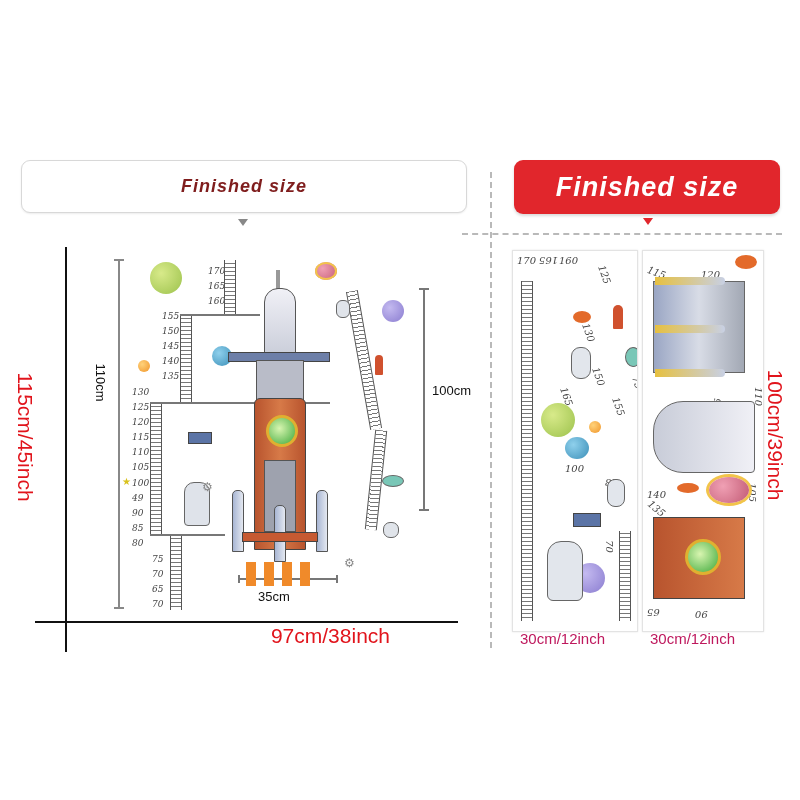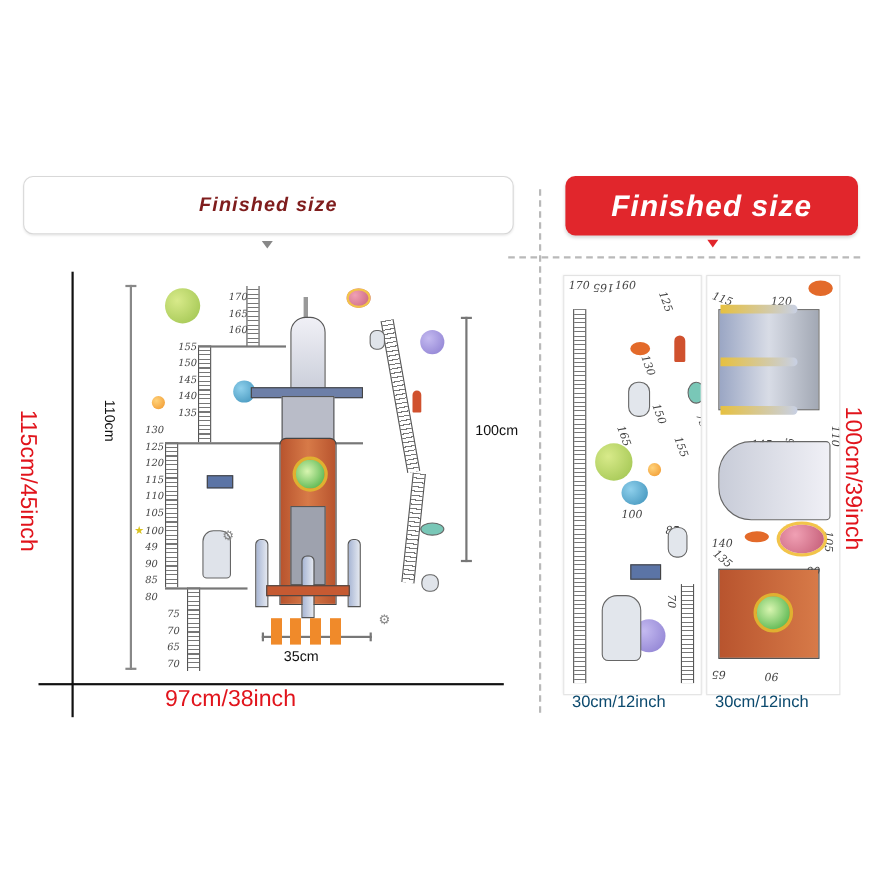--- a/index.html
+++ b/index.html
@@ -9,39 +9,39 @@
   .header-finished span { font-size:18px; font-weight:bold; font-style:italic; color:#7f1d1d; letter-spacing:1px; }
   .arrow-gray { left:238px; top:219px; width:0; height:0; border-left:5px solid transparent; border-right:5px solid transparent; border-top:7px solid #888; }
   .header-product { left:514px; top:160px; width:266px; height:54px; border-radius:9px; background:#e1262c; display:flex; align-items:center; justify-content:center; box-shadow:0 2px 3px rgba(0,0,0,0.15); }
   .header-product span { font-size:27px; font-weight:bold; font-style:italic; color:#fff; letter-spacing:1px; }
   .arrow-red { left:643px; top:218px; width:0; height:0; border-left:5px solid transparent; border-right:5px solid transparent; border-top:7px solid #e1262c; }
   .dash-v { left:490px; top:172px; width:0; height:476px; border-left:2px dashed #b9b9b9; }
   .dash-h { left:462px; top:233px; width:320px; height:0; border-top:2px dashed #b9b9b9; }
   .axis-v { left:65px; top:247px; width:2px; height:405px; background:#111; }
   .axis-h { left:35px; top:621px; width:423px; height:2px; background:#111; }
   .dim-left { left:-70px; top:425px; width:190px; text-align:center; transform:rotate(90deg); color:#e1141c; font-size:21px; }
-  .dim-bottom { left:150px; top:624px; width:240px; text-align:left; color:#e1141c; font-size:21px; }
+  .dim-bottom { left:150px; top:624px; width:240px; text-align:right; color:#e1141c; font-size:21px; }
   .measure-110 { left:118px; top:259px; width:2px; height:350px; background:#888; }
   .measure-110::before, .measure-110::after { content:""; position:absolute; left:-4px; width:10px; height:2px; background:#888; }
   .measure-110::before { top:0; } .measure-110::after { bottom:0; }
   .label-110 { left:70px; top:375px; width:60px; text-align:center; transform:rotate(90deg); color:#111; font-size:13px; }
   .measure-100 { left:423px; top:288px; width:2px; height:223px; background:#777; }
   .measure-100::before, .measure-100::after { content:""; position:absolute; left:-4px; width:10px; height:2px; background:#777; }
   .measure-100::before { top:0; } .measure-100::after { bottom:0; }
   .label-100 { left:432px; top:383px; color:#111; font-size:13px; }
   .measure-35 { left:238px; top:578px; width:100px; height:2px; background:#777; }
   .measure-35::before, .measure-35::after { content:""; position:absolute; top:-3px; width:2px; height:8px; background:#777; }
   .measure-35::before { left:0; } .measure-35::after { right:0; }
   .label-35 { left:258px; top:589px; color:#111; font-size:13px; }
   .tick-label { position:absolute; font-size:9px; color:#444; font-family:"DejaVu Serif", serif; font-style:italic; }
   .ladder { position:absolute; border-left:1.5px solid #555; border-right:1.5px solid #555; background:repeating-linear-gradient(0deg, transparent 0 3px, #777 3px 4px); }
   .platform { position:absolute; height:2px; background:#777; }
   .planet { position:absolute; border-radius:50%; }
   .panel { position:absolute; background:#fff; border:1px solid #e3e3e3; box-shadow:0 0 2px rgba(0,0,0,0.1); overflow:hidden; }
-  .panel-caption { position:absolute; color:#0c4a6e; font-size:15px; }
+  .panel-caption { position:absolute; color:#be185d; font-size:15px; }
 </style>
 </head>
 <body>
 
 <div class="abs header-finished">
   <span>Finished size</span>
 </div>
 <div class="abs arrow-gray"></div>
 
 <div class="abs header-product">

